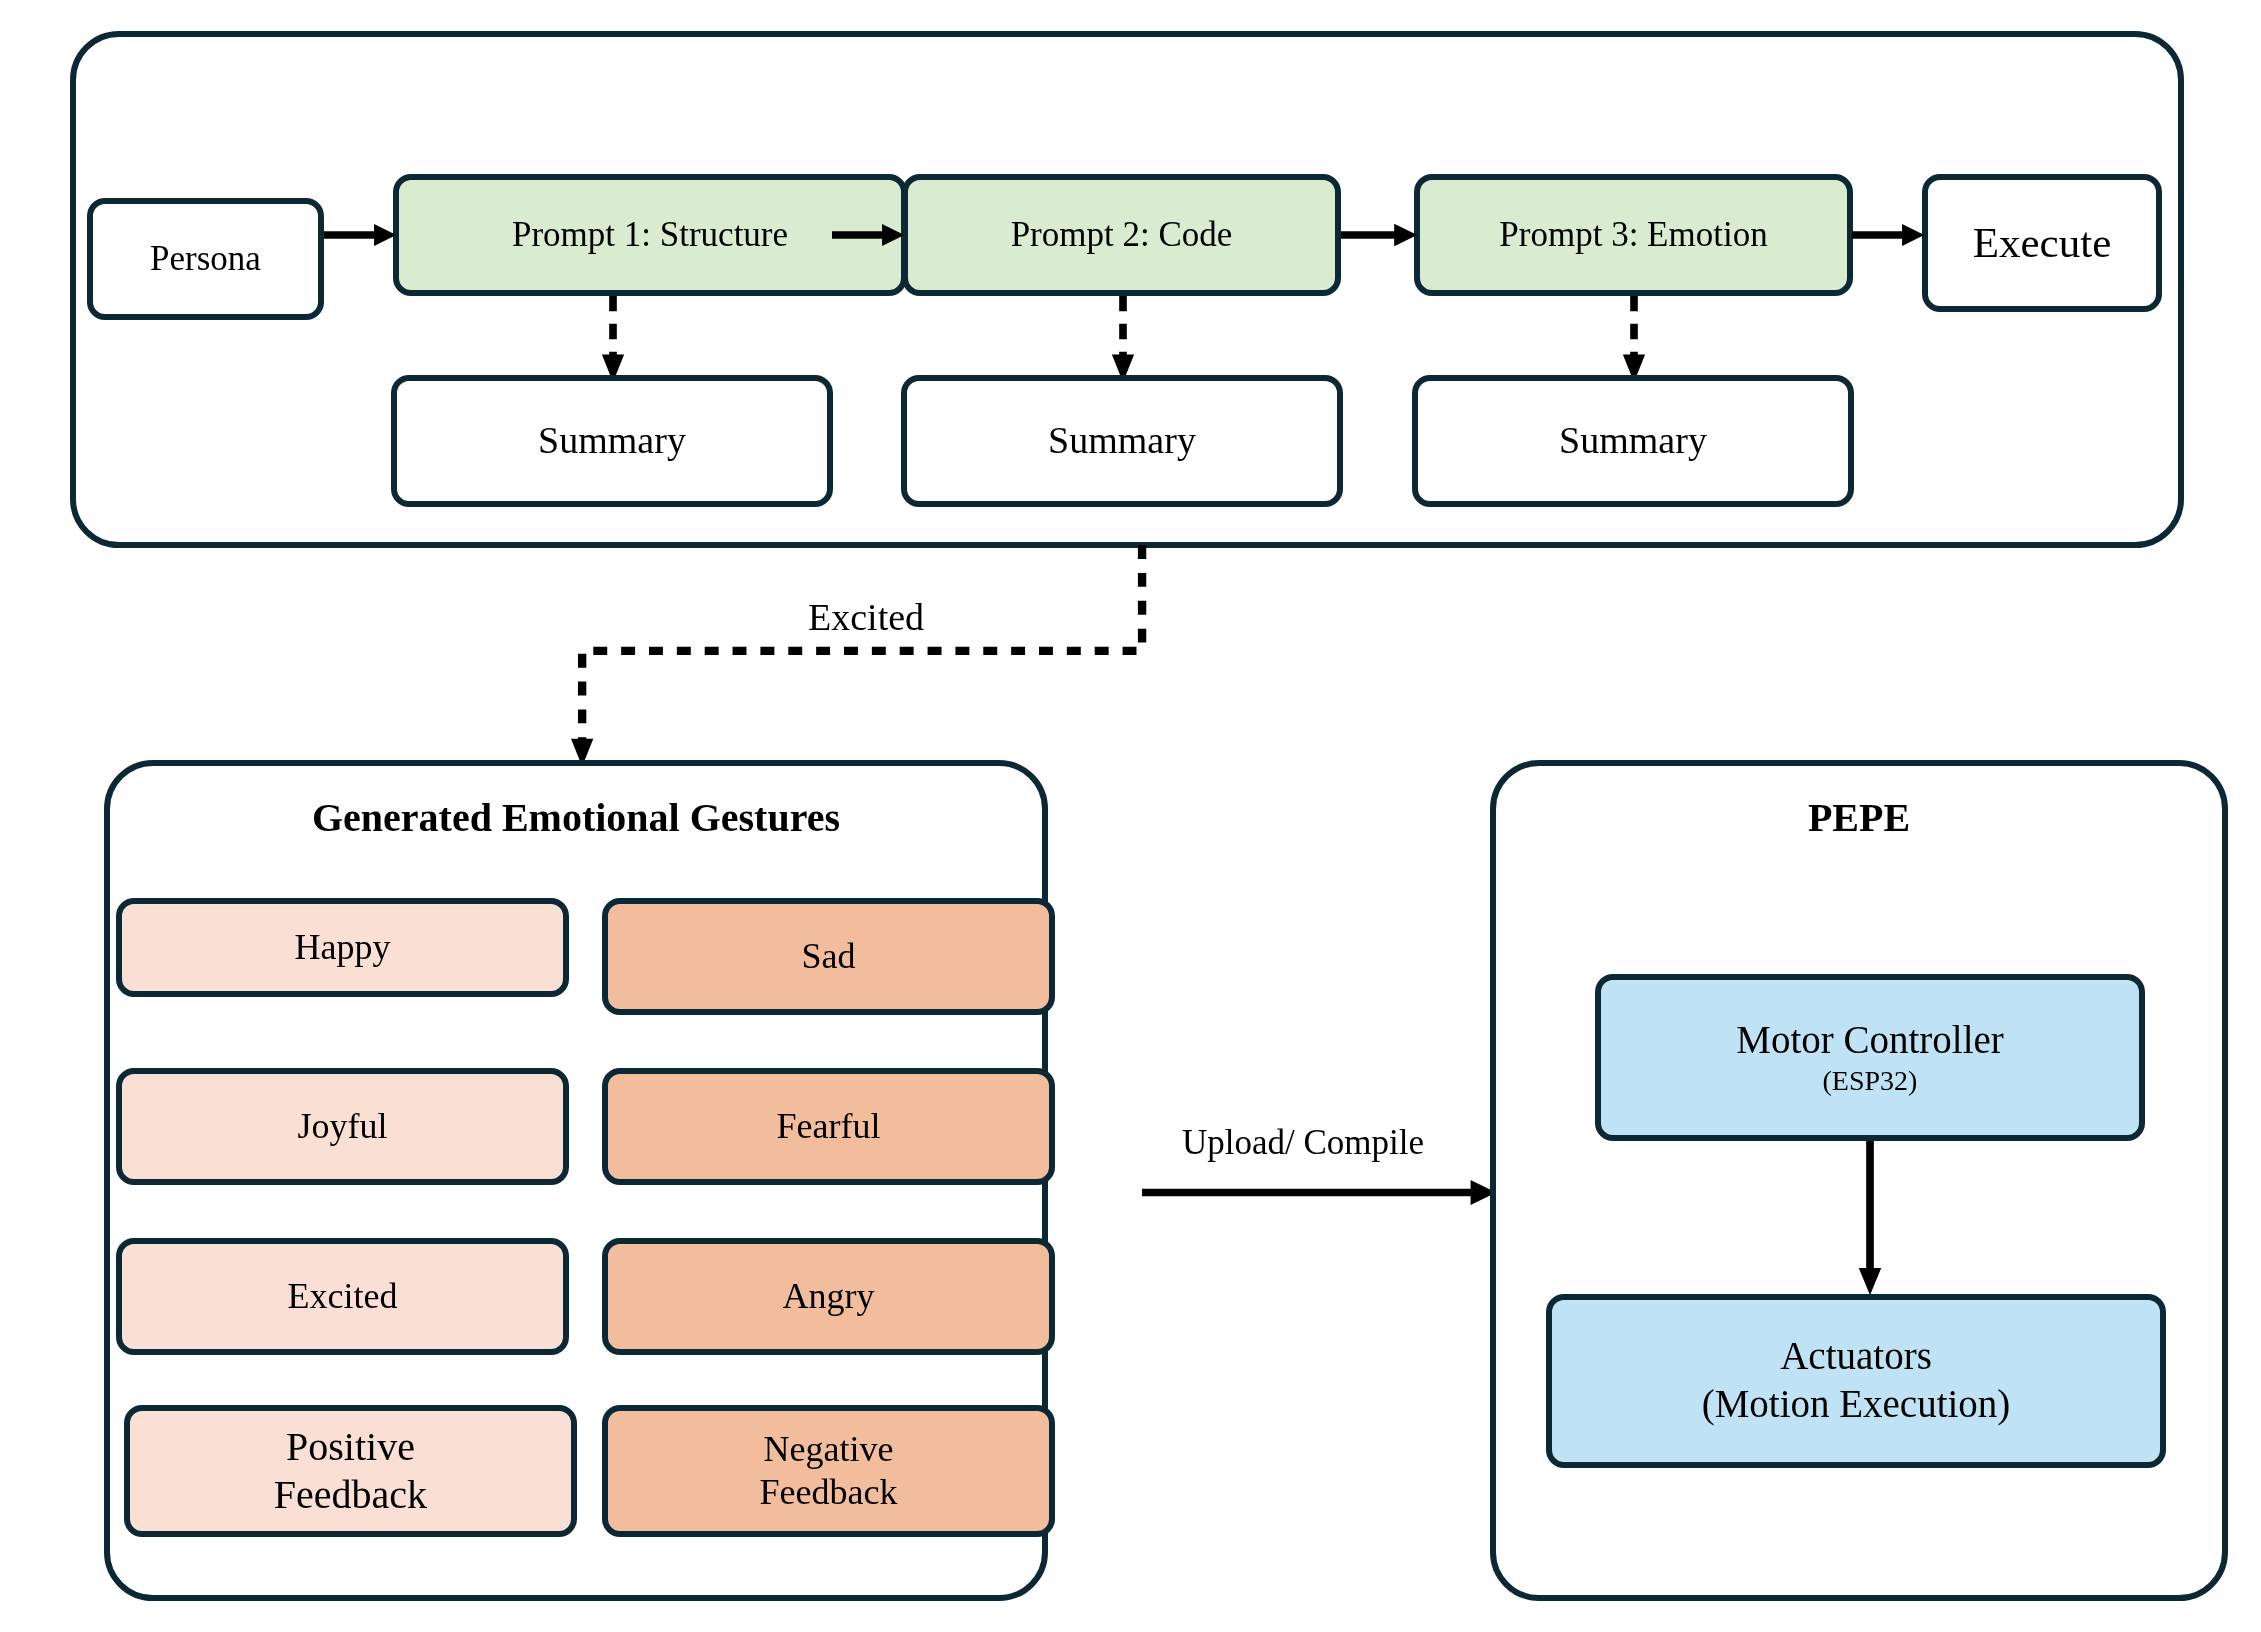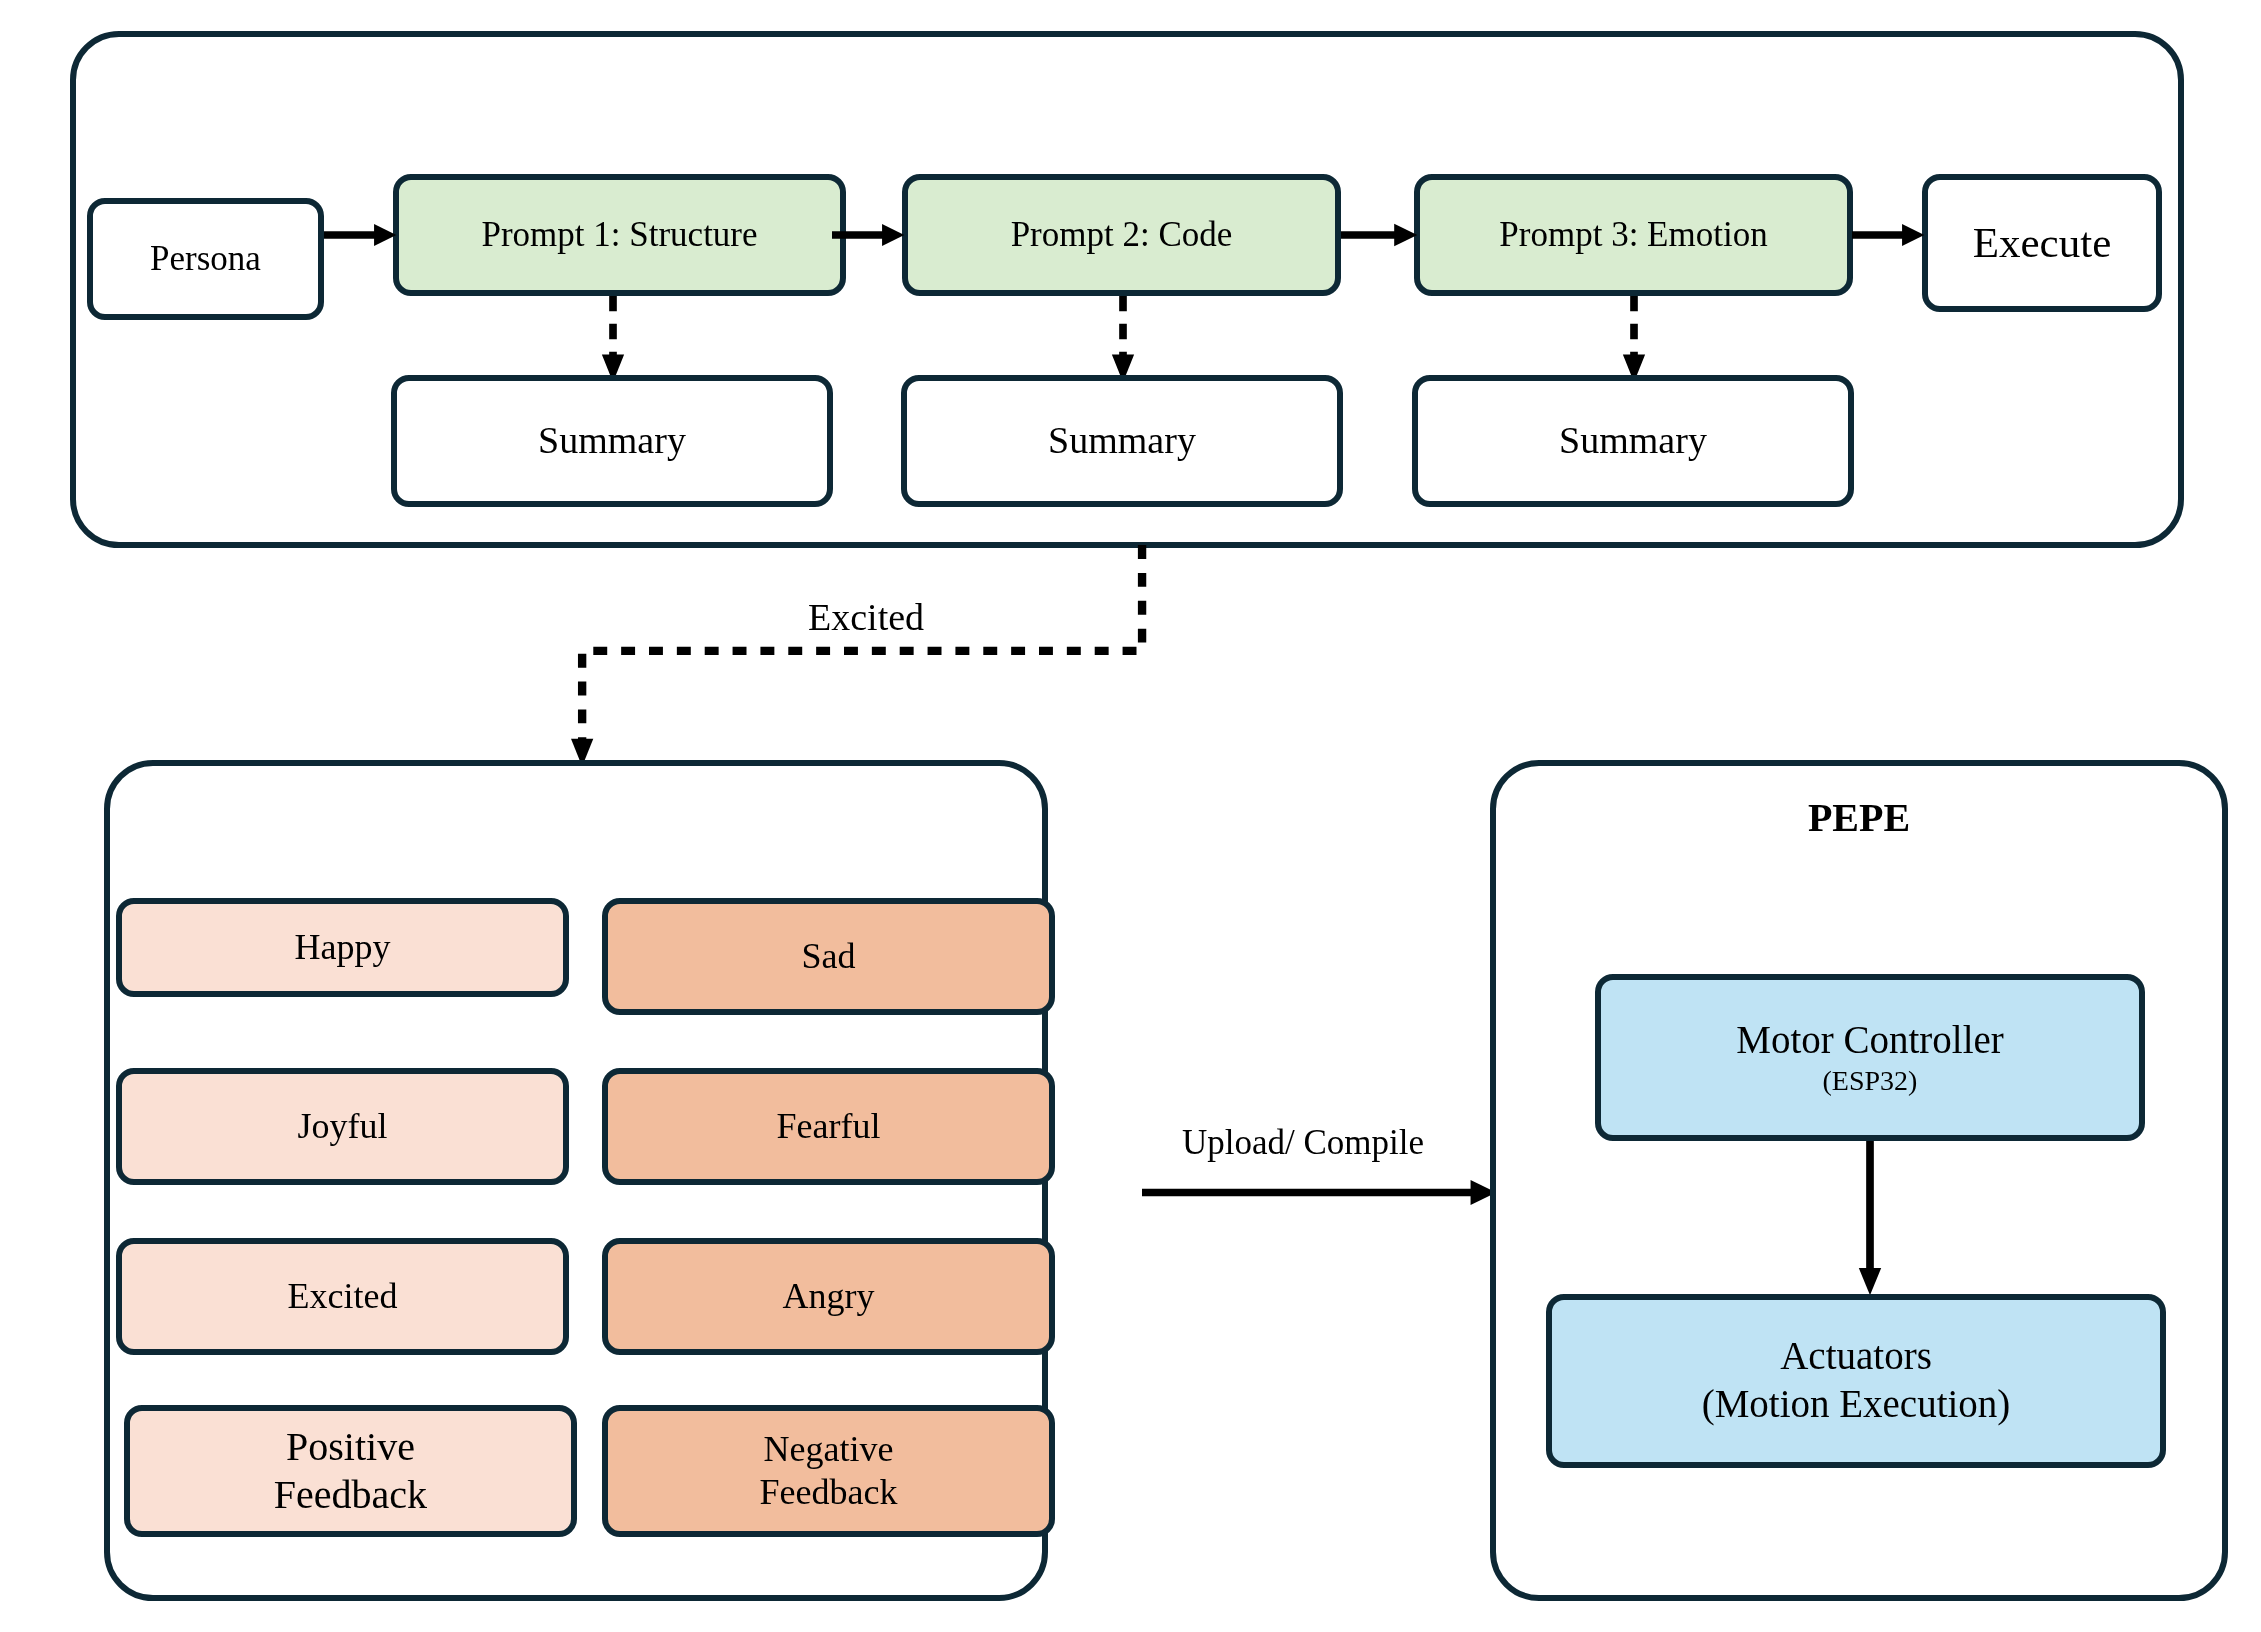--- a/index.html
+++ b/index.html
@@ -69,21 +69,21 @@
 
 <div id="stage">
 
   <div class="panel" style="left:70px; top:31px; width:2114px; height:517px;"></div>
 
 
   <div class="node white" style="left:87px; top:174px; width:237px; height:122px; font-size:35px;margin-top:24px;">
     <span class="node-inner">Persona</span>
   </div>
 
-  <div class="node green" style="left:393px; top:174px; width:453px; height:122px; font-size:35px;">
+  <div class="node green" style="left:393px; top:174px; width:514px; height:122px; font-size:35px;">
     <span class="node-inner">Prompt 1: Structure</span>
   </div>
 
   <div class="node green" style="left:902px; top:174px; width:439px; height:122px; font-size:35px;">
     <span class="node-inner">Prompt 2: Code</span>
   </div>
 
   <div class="node green" style="left:1414px; top:174px; width:439px; height:122px; font-size:35px;">
     <span class="node-inner">Prompt 3: Emotion</span>
   </div>
@@ -149,20 +149,21 @@
   <div class="edge" style="left:571px; top:545px; width:585px; height:223px;">
     <svg width="585" height="223" viewBox="0 0 840 320">
       <polyline points="820,0 820,152 16,152 16,282" fill="none" stroke="#000000" stroke-width="12" stroke-dasharray="20,20"></polyline>
       <polygon points="0,278 32,278 16,318" fill="#000000"></polygon>
     </svg>
   </div>
   <div class="edge-label" style="left:808px; top:595px; font-size:38px;">Excited</div>
 
   <div class="panel" style="left:104px; top:760px; width:944px; height:841px;"></div>
 
+  <div class="panel-title" style="left:104px; top:795px; width:944px; font-size:40px;">Generated Emotional Gestures</div>
 
   <div class="node peach" style="left:116px; top:898px; width:453px; height:99px; font-size:36px;align-items:center;">
     <span class="node-inner">Happy</span>
   </div>
   <div class="node salmon" style="left:602px; top:898px; width:453px; height:117px; font-size:36px;">
     <span class="node-inner">Sad</span>
   </div>
 
   <div class="node peach" style="left:116px; top:1068px; width:453px; height:117px; font-size:36px;">
     <span class="node-inner">Joyful</span>

